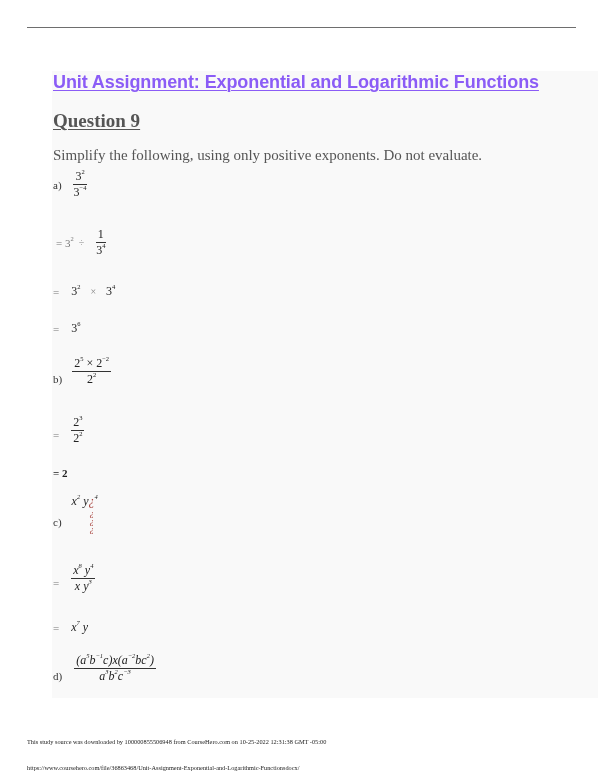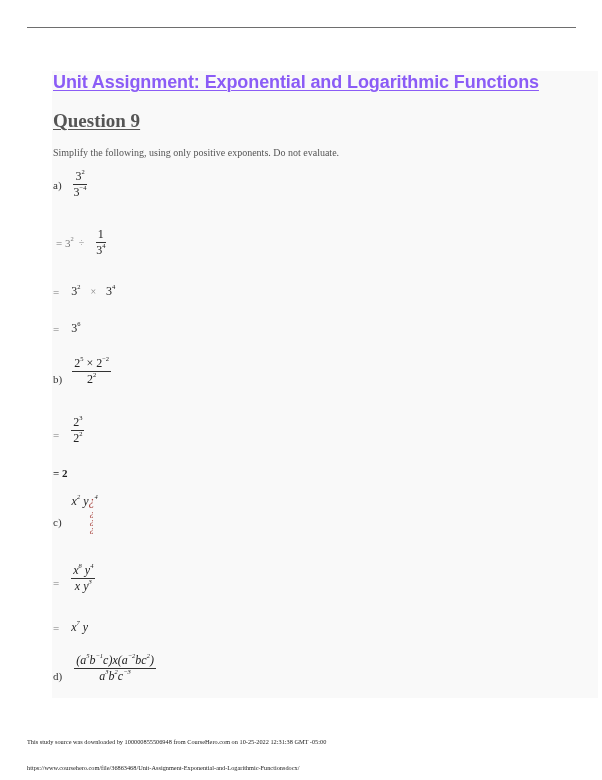--- a/index.html
+++ b/index.html
@@ -7,21 +7,21 @@
     body { position: relative; font-family: "Liberation Serif", serif; color: #222; }
 
     .top-rule { position: absolute; left: 27px; top: 27px; width: 549px; height: 1px; background: #6e6e6e; }
 
     .content-box { position: absolute; left: 52px; top: 71px; width: 546px; height: 627px; background: #f9f9f9; }
 
     .doc-title { position: absolute; left: 53px; top: 72px; font-family: "Liberation Sans", sans-serif; font-size: 18px; color: #8b5cf6; text-decoration: underline; text-decoration-thickness: 1px; text-underline-offset: 2px; white-space: nowrap; letter-spacing: -0.1px; }
 
     .question-heading { position: absolute; left: 53px; top: 110px; font-family: "Liberation Serif", serif; font-size: 19px; color: #555; text-decoration: underline; text-decoration-thickness: 1px; text-underline-offset: 2px; white-space: nowrap; }
 
-    .instruction { position: absolute; left: 53px; top: 147px; font-size: 10px; color: #555; white-space: nowrap; }
+    .instruction { position: absolute; left: 53px; top: 147px; font-size: 15px; color: #555; white-space: nowrap; }
 
     .line { position: absolute; left: 53px; display: flex; align-items: center; font-size: 11px; color: #222; white-space: nowrap; }
     .label { font-size: 11px; color: #333; display: inline-block; }
     .eq { color: #777; font-size: 11px; display: inline-block; }
     .frac { display: inline-flex; flex-direction: column; align-items: center; vertical-align: middle; }
     .frac .num { padding: 0 2px 1px; border-bottom: 1px solid #333; line-height: 1.1; text-align: center; }
     .frac .den { padding: 1px 2px 0; line-height: 1.1; text-align: center; }
     .m { font-family: "Liberation Serif", serif; font-size: 12px; color: #222; }
     .it { font-style: italic; }
     sup { font-size: 6.5px; vertical-align: 6px; line-height: 0; }

